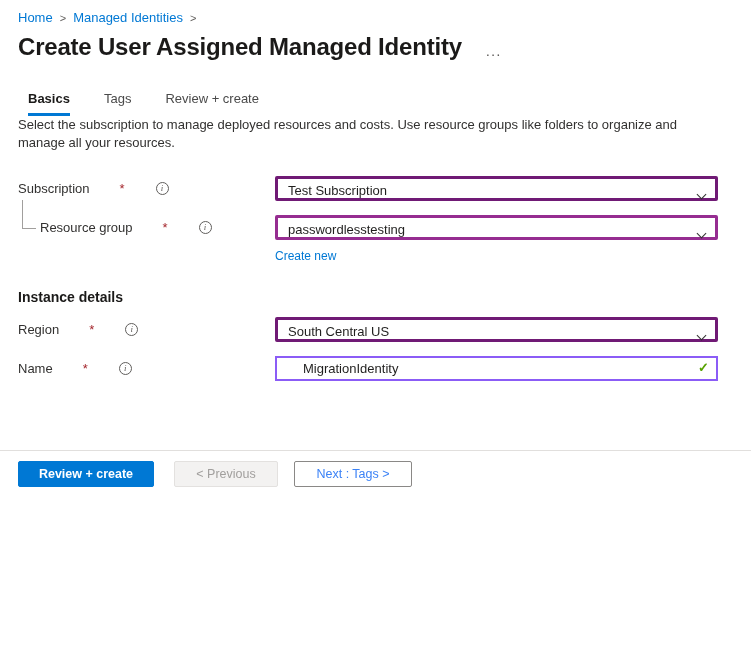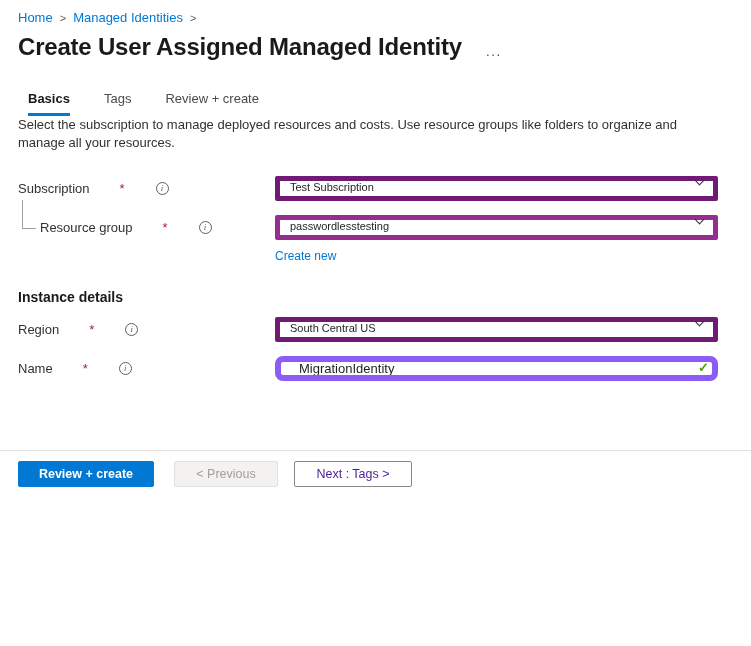--- a/index.html
+++ b/index.html
@@ -29,47 +29,47 @@
   
   .form-row { display: flex; align-items: center; margin-bottom: 14px; }
   .label-col { width: 257px; display: flex; align-items: center; font-size: 13px; color: #323130; gap: 25px; }
   .label-col.indent { padding-left: 22px; }
   .req { color: #a4262c; margin-left: 5px; }
   .info-icon { width: 13px; height: 13px; border: 1px solid #605e5c; border-radius: 50%;
                color: #605e5c; font-size: 9px; line-height: 1; display: inline-flex;
                align-items: center; justify-content: center; margin-left: 6px; cursor: pointer;
                font-family: "Liberation Serif", serif; font-style: italic; flex: none; }
   .field-col { width: 443px; }
-  .dropdown { height: 25px; border: 5px solid #701a75; border-radius: 2px; background: #fff;
-              display: flex; align-items: flex-start; justify-content: space-between;
-              padding: 0 10px; font-size: 11px; cursor: pointer; color: #201f1e; }
+  .dropdown { height: 25px; border: 3px solid #701a75; border-radius: 2px; background: #fff;
+              display: flex; align-items: flex-end; justify-content: space-between;
+              padding: 0 10px; font-size: 13px; cursor: pointer; color: #201f1e; }
   .dropdown.focused { border-color: #962d91; }
   .chevron { width: 7px; height: 7px; border-right: 1.4px solid #323130; border-bottom: 1.4px solid #323130;
              transform: rotate(45deg); margin-top: -4px; flex: none; }
   .rel-wrap { position: relative; }
   .connector { position: absolute; left: 4px; top: 24px; width: 14px; height: 29px;
                border-left: 1px solid #a19f9d; border-bottom: 1px solid #a19f9d; }
   .create-new { display: inline-block; color: #0078d4; font-size: 12px; margin: -4px 0 4px 257px;
                 cursor: pointer; text-decoration: none; }
   .input-wrap { position: relative; width: 443px; }
-  .text-input { width: 100%; height: 25px; border: 6px solid #8b5cf6; border-radius: 8px;
-                font-size: 13px; padding: 0 26px 0 18px; color: #201f1e;
+  .text-input { width: 100%; height: 25px; border: 2px solid #8b5cf6; border-radius: 0;
+                font-size: 13px; padding: 0 26px 0 26px; color: #201f1e;
                 font-family: "Liberation Sans", sans-serif; outline: none; }
   .valid-check { position: absolute; right: 9px; top: 4px; color: #57a300; font-size: 13px; font-weight: 700; }
 
   
   .footer { position: absolute; left: 0; right: 0; bottom: 0; height: 46px;
             border-top: 1px solid #e1dfdd; background: #fff;
             display: flex; align-items: center; padding: 0 18px; }
   .btn { height: 26px; border-radius: 2px; font-size: 12.5px; display: inline-flex;
          align-items: center; justify-content: center; cursor: pointer;
          font-family: "Liberation Sans", sans-serif; }
   .btn-primary { width: 136px; background: #0078d4; border: 1px solid #0078d4; color: #ffffff; font-weight: 700; }
   .btn-prev { width: 104px; background: #f3f2f1; border: 1px solid #e3e1df; color: #a19f9d; margin-left: 20px; cursor: default; }
-  .btn-next { width: 118px; background: #ffffff; border: 1px solid #8a8886; color: #4c1d95; margin-left: 16px; }
+  .btn-next { width: 118px; background: #ffffff; border: 1px solid #8a8886; color: #3b82f6; margin-left: 16px; }
 </style>
 </head>
 <body>
 
 <div class="page">
   <div class="content">
 
     <nav class="breadcrumb">
       <a>Home</a>
       <span class="crumb-sep">&gt;</span>

